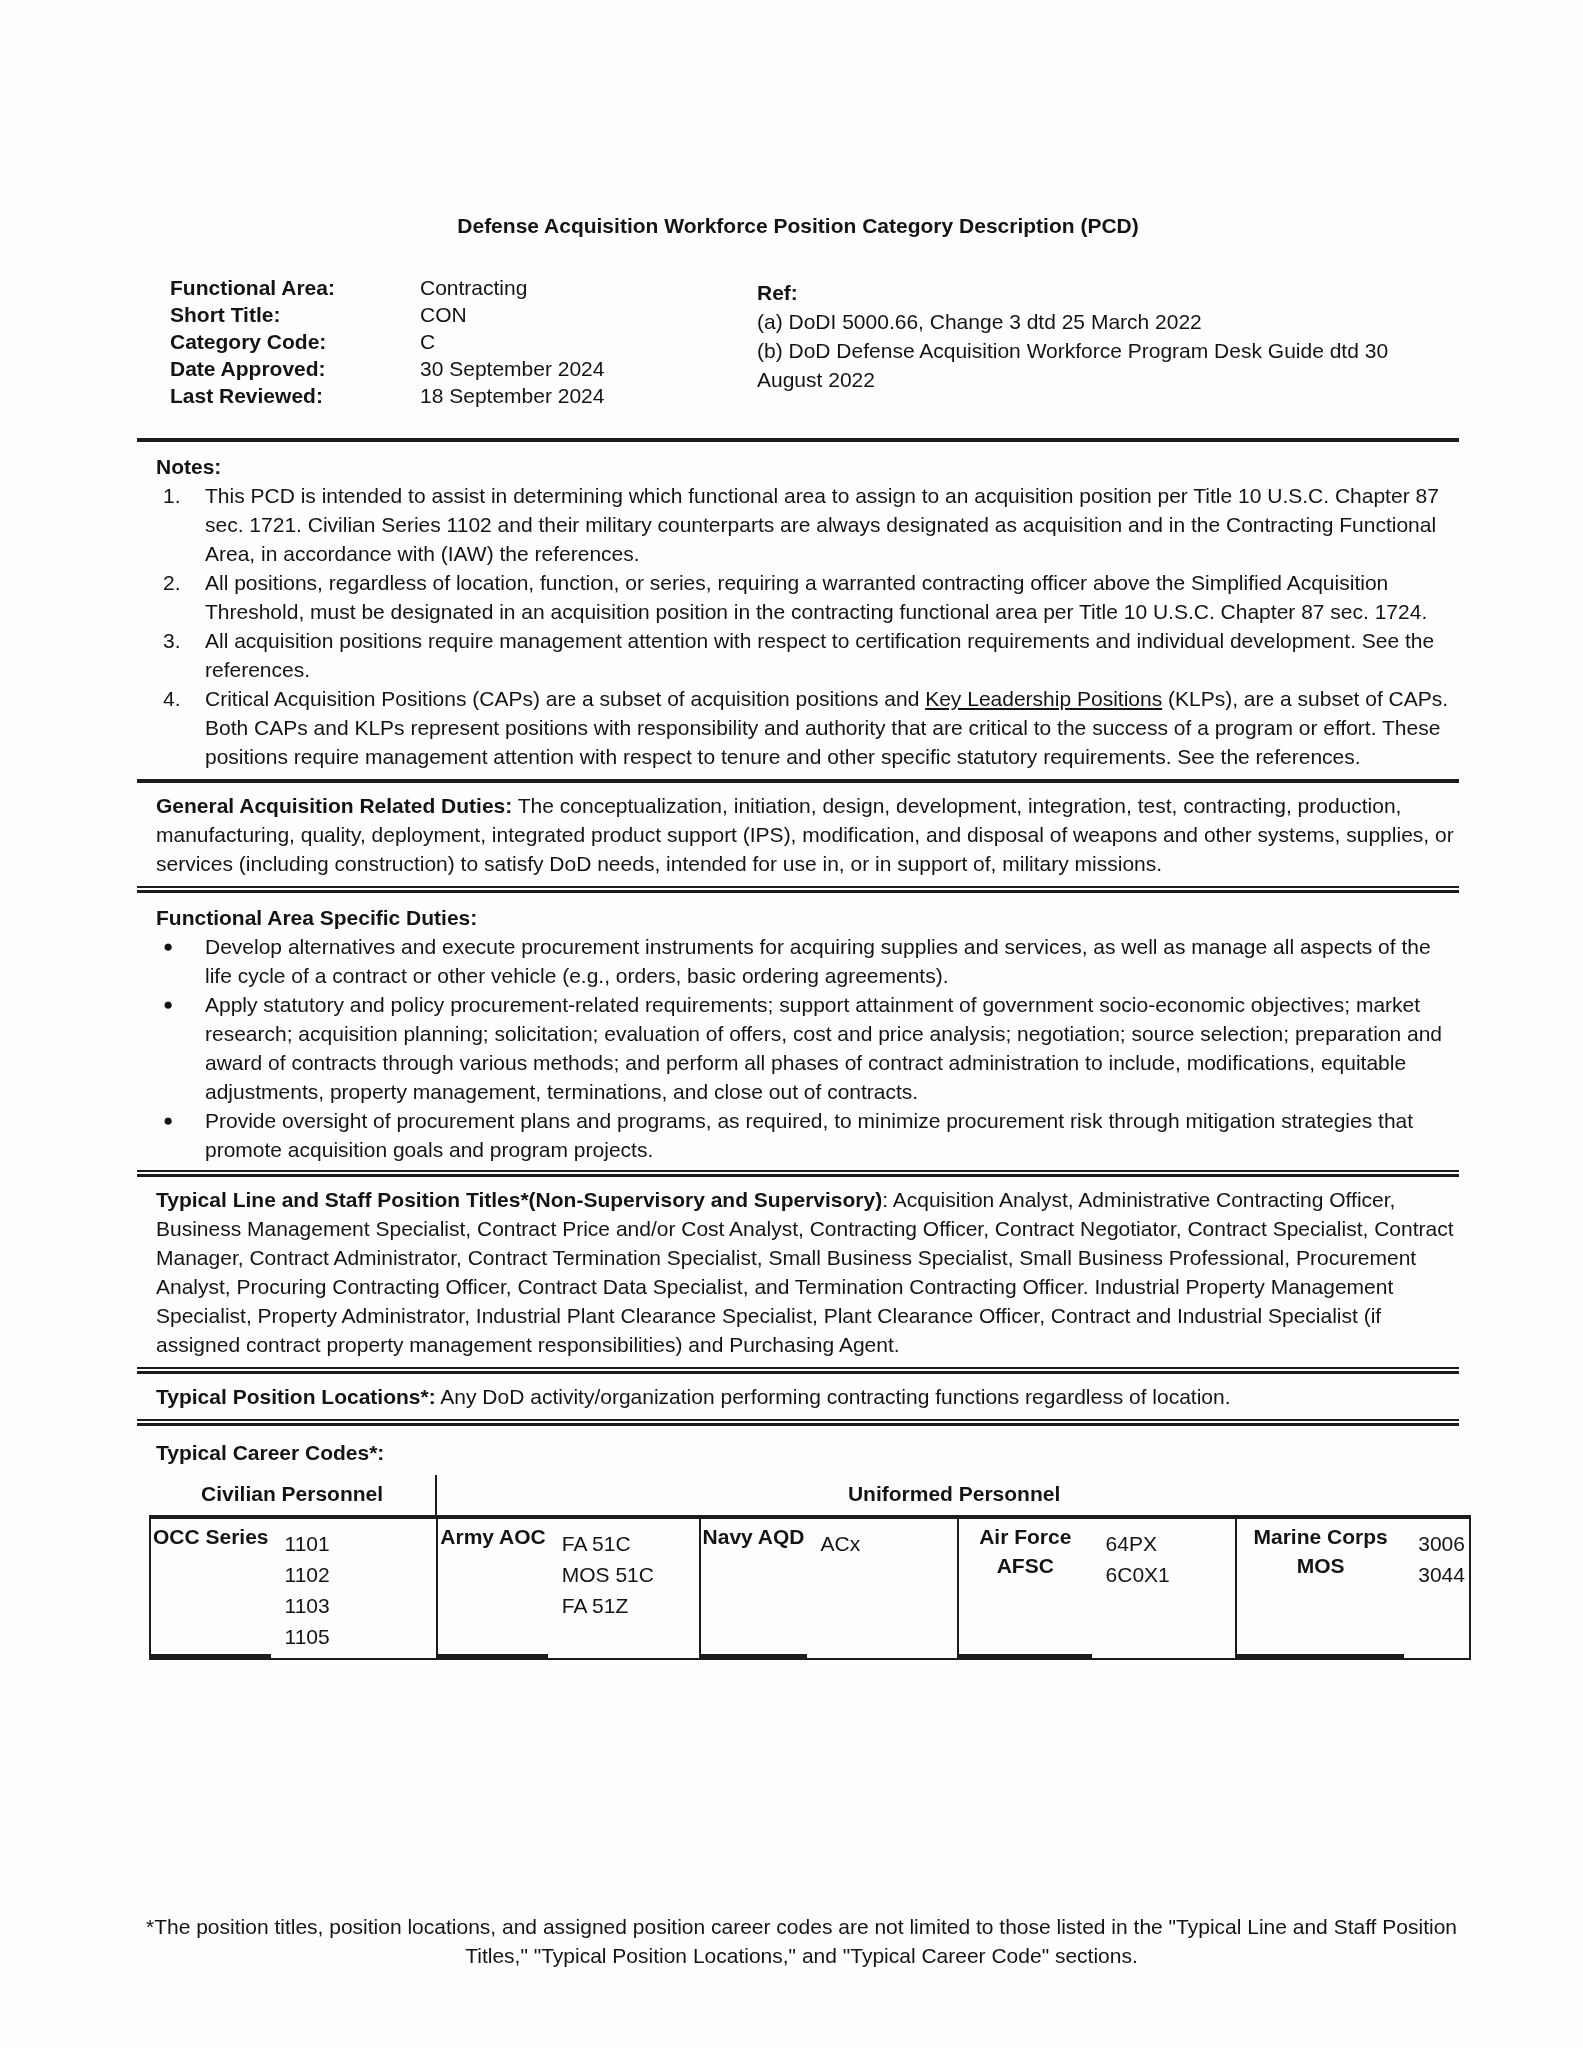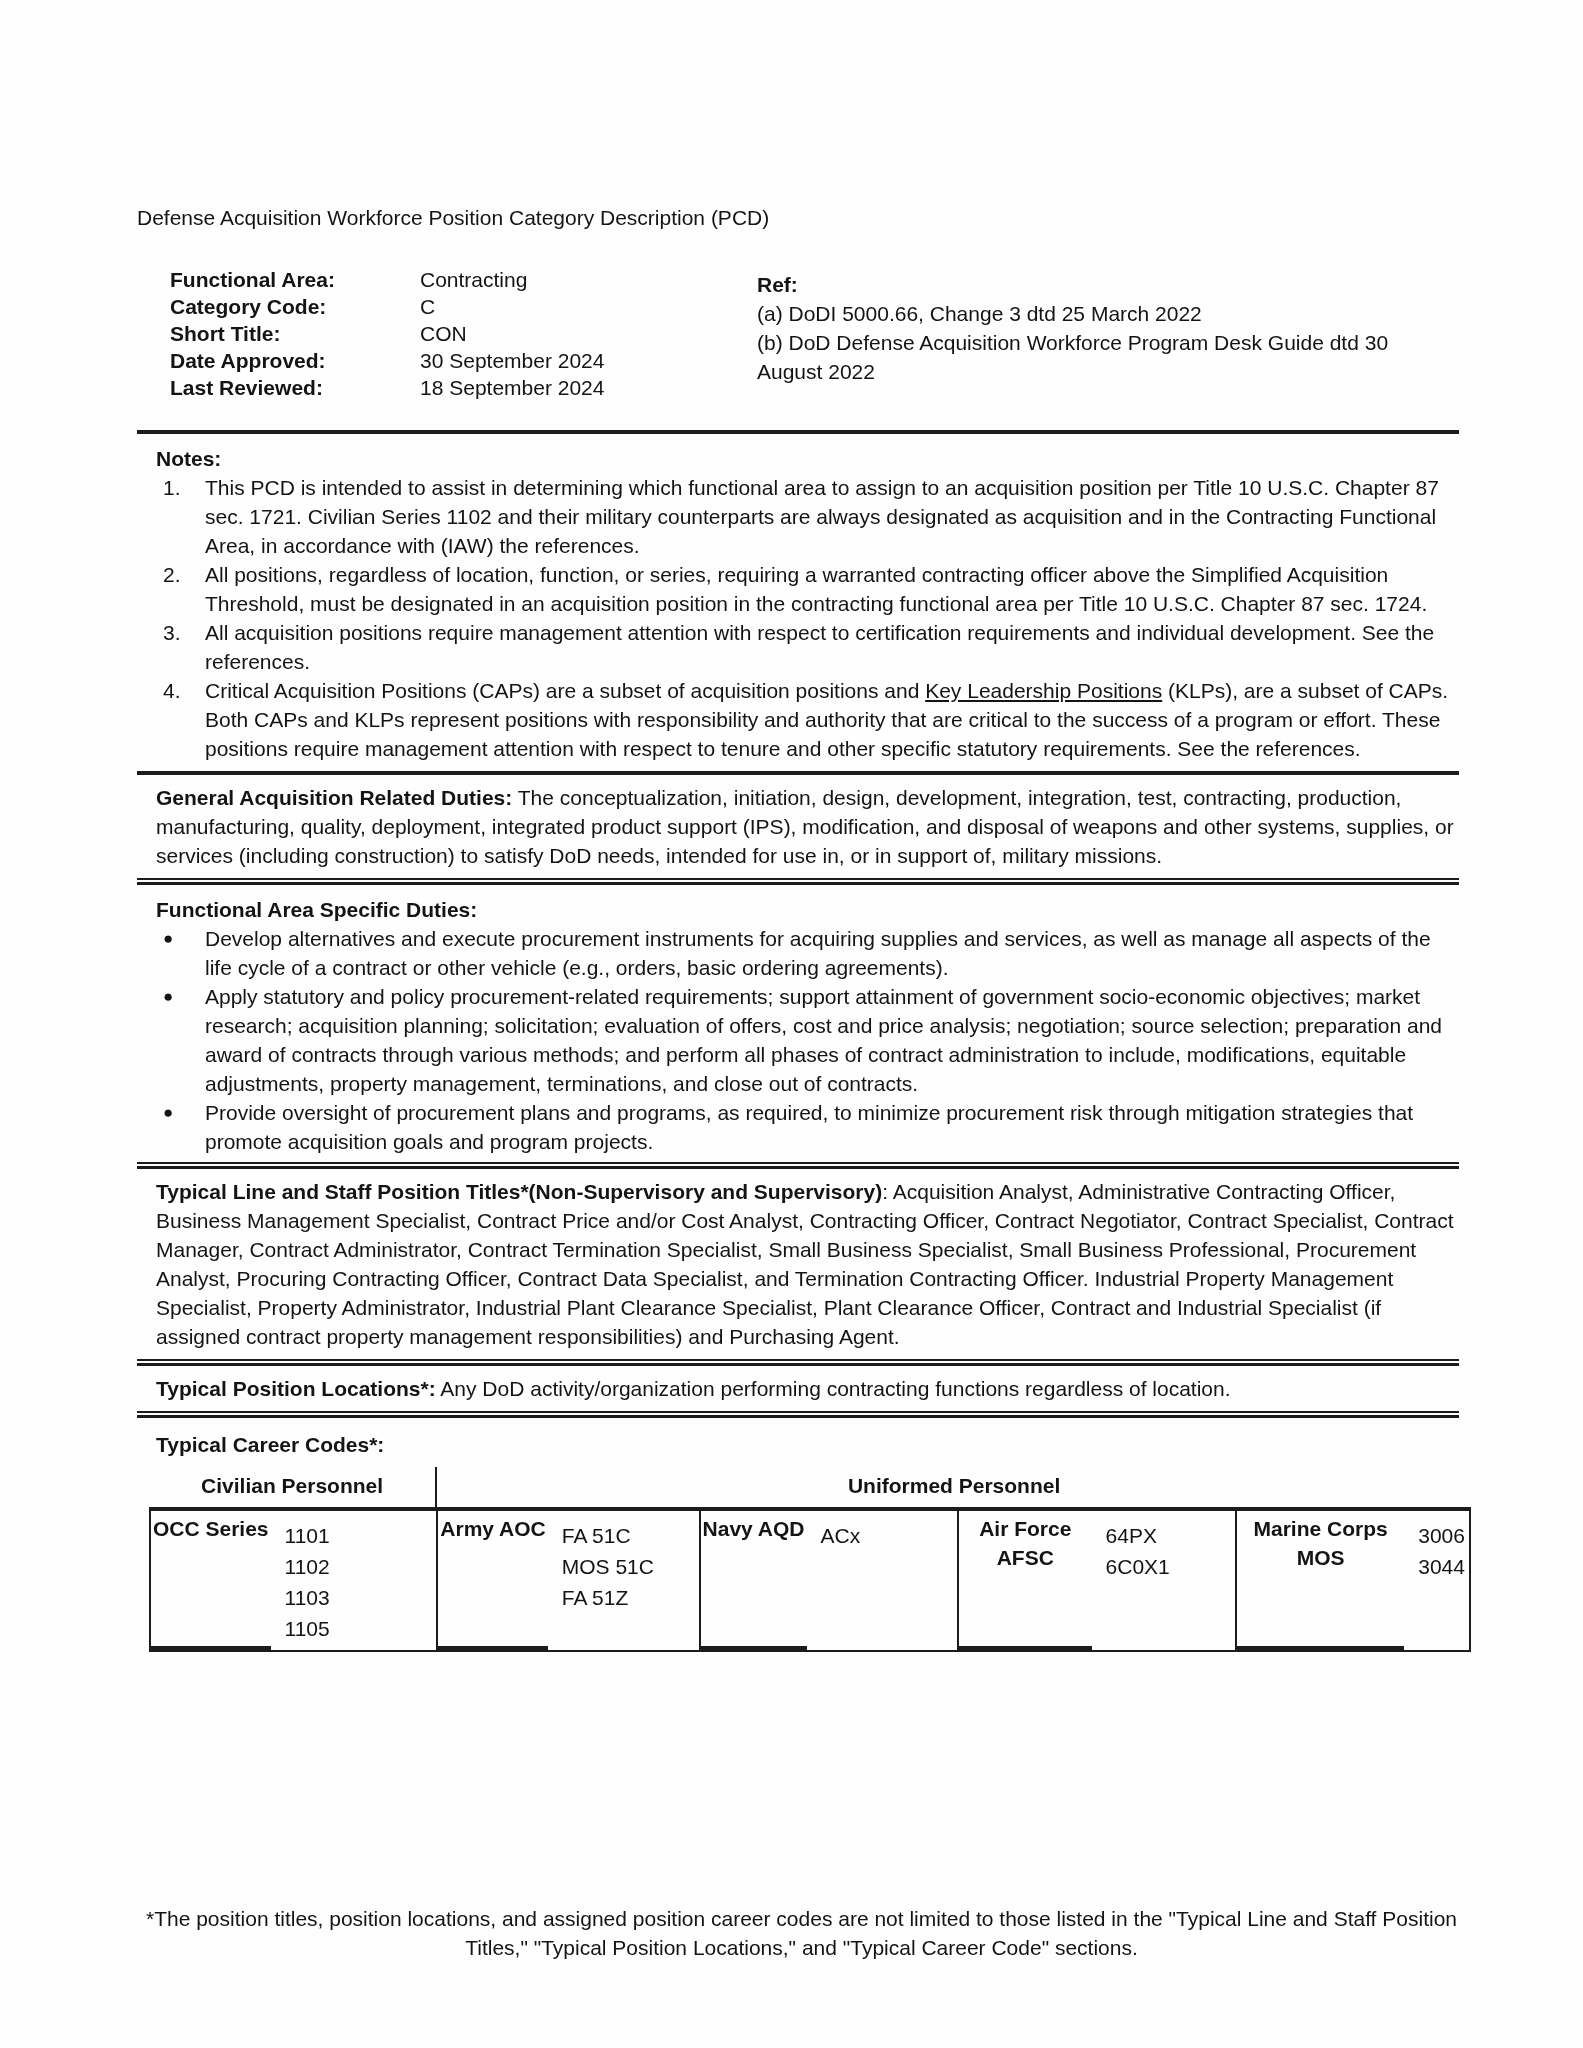--- a/index.html
+++ b/index.html
@@ -11,22 +11,23 @@
     background: #fefefe;
     font-family: "Liberation Sans", "DejaVu Sans", sans-serif;
     font-size: 21px;
     line-height: 29px;
     color: #141414;
     overflow: hidden;
   }
   .content { padding: 203px 124px 0 137px; }
 
   .doc-title {
-    font-weight: normal;
-    margin: 0 0 34px 0;
+    text-align: center;
+    font-weight: bold;
+    margin: 8px 0 34px 0;
     font-size: 21px;
   }
 
   
   .header-block { position: relative; margin-left: 33px; min-height: 138px; }
   .field-row { display: flex; line-height: 27px; }
   .field-label { width: 250px; font-weight: bold; flex: none; }
   .field-value { flex: none; }
   .ref-block { position: absolute; left: 587px; top: 4px; width: 640px; }
   .ref-label { font-weight: bold; }
@@ -68,26 +69,26 @@
   <div class="content">
 
     <div class="doc-title">Defense Acquisition Workforce Position Category Description (PCD)</div>
 
     <div class="header-block">
       <div class="field-row">
         <span class="field-label">Functional Area:</span>
         <span class="field-value">Contracting</span>
       </div>
       <div class="field-row">
+        <span class="field-label">Short Title:</span>
+        <span class="field-value">CON</span>
+      </div>
+      <div class="field-row">
         <span class="field-label">Category Code:</span>
         <span class="field-value">C</span>
-      </div>
-      <div class="field-row">
-        <span class="field-label">Short Title:</span>
-        <span class="field-value">CON</span>
       </div>
       <div class="field-row">
         <span class="field-label">Date Approved:</span>
         <span class="field-value">30 September 2024</span>
       </div>
       <div class="field-row">
         <span class="field-label">Last Reviewed:</span>
         <span class="field-value">18 September 2024</span>
       </div>
 

